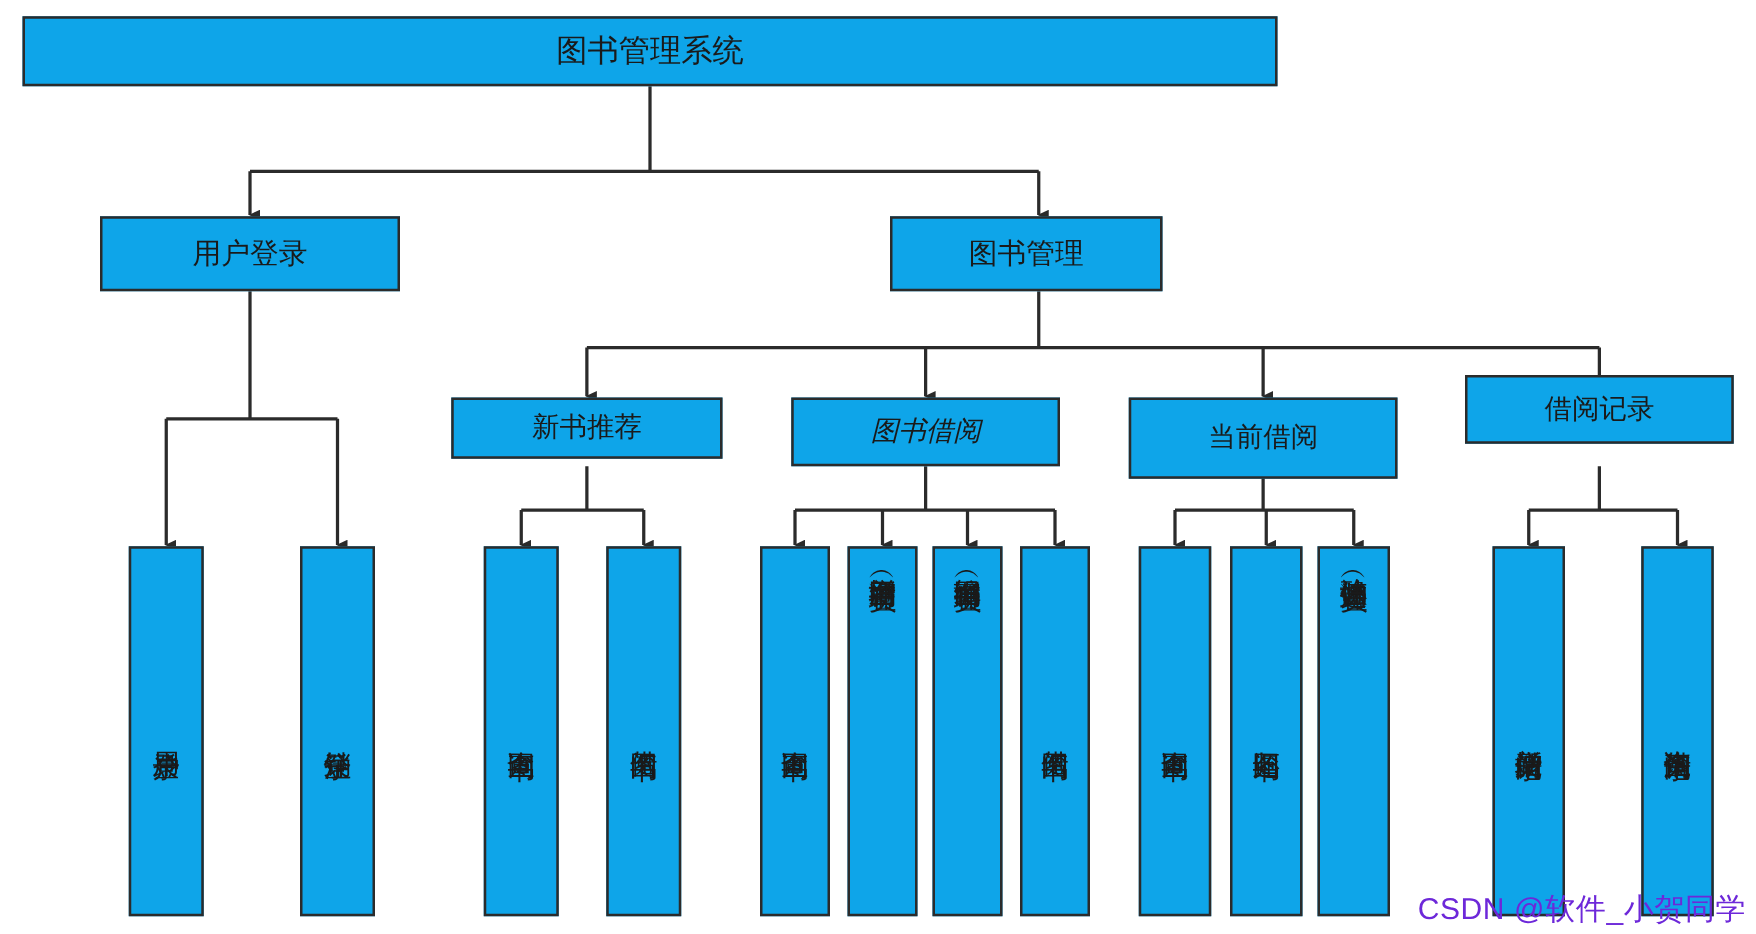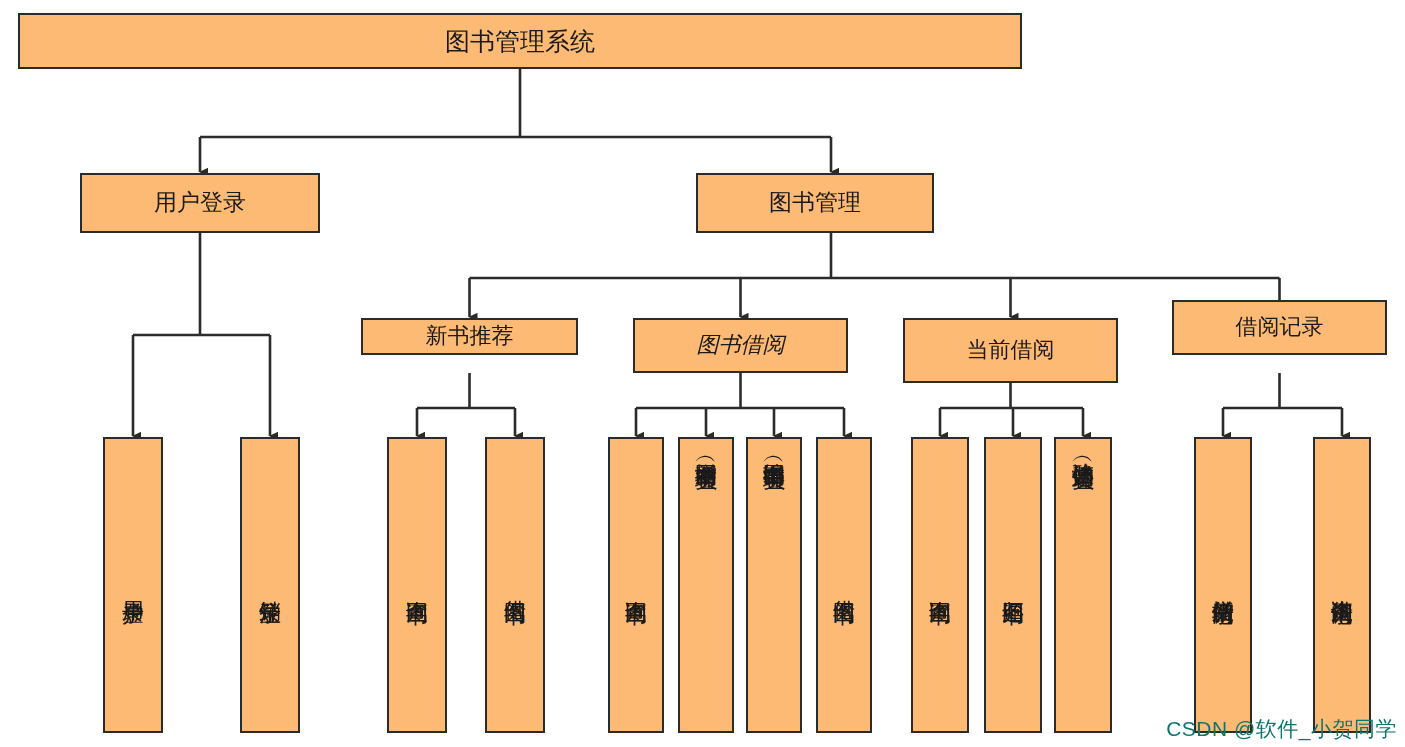--- a/index.html
+++ b/index.html
@@ -17,21 +17,21 @@
   #diagram-root {
     position: absolute;
     left: 0;
     top: 0;
     width: 1405px;
     height: 747px;
   }
   .node-box {
     position: absolute;
     box-sizing: border-box;
-    background: #fdba74;
+    background: #0ea5e9;
     border: 2.5px solid #2b2b2b;
     display: flex;
     align-items: center;
     justify-content: center;
   }
   .node-label {
     color: #1a1a1a;
     text-align: center;
     line-height: 1.12;
     white-space: nowrap;
@@ -65,22 +65,22 @@
   }
   .conn-line {
     stroke: #2b2b2b;
     stroke-width: 2.6;
     fill: none;
   }
   .watermark {
     position: absolute;
     right: 8px;
     bottom: 4px;
-    font-size: 21px;
-    color: #0f766e;
+    font-size: 24px;
+    color: #6d28d9;
     white-space: nowrap;
     letter-spacing: 0.5px;
   }
 </style>
 </head>
 <body>
 
 <div id="diagram-root">
 
   <svg class="connectors" viewBox="0 0 1405 747">
@@ -126,24 +126,24 @@
       </g>
   </svg>
 
   <div id="nodes-layer">
       <div class="node-box level-0" style="left: 18px; top: 13px; width: 1004px; height: 56px;">
         <span class="node-label">图书管理系统</span>
       </div>
       <div class="node-box level-1" style="left: 80px; top: 173px; width: 240px; height: 60px;">
         <span class="node-label">用户登录</span>
       </div>
-      <div class="node-box level-1" style="left: 696px; top: 173px; width: 238px; height: 60px; justify-content: center;">
+      <div class="node-box level-1" style="left: 712px; top: 173px; width: 218px; height: 60px; justify-content: center;">
         <span class="node-label">图书管理</span>
       </div>
-      <div class="node-box level-2" style="left: 361px; top: 318px; width: 217px; height: 37px;">
+      <div class="node-box level-2" style="left: 361px; top: 318px; width: 217px; height: 49px;">
         <span class="node-label">新书推荐</span>
       </div>
       <div class="node-box level-2" style="left: 633px; top: 318px; width: 215px; height: 55px; font-style: italic;">
         <span class="node-label">图书借阅</span>
       </div>
       <div class="node-box level-2" style="left: 903px; top: 318px; width: 215px; height: 65px;">
         <span class="node-label">当前借阅</span>
       </div>
       <div class="node-box level-2" style="left: 1172px; top: 300px; width: 215px; height: 55px;">
         <span class="node-label">借阅记录</span>

